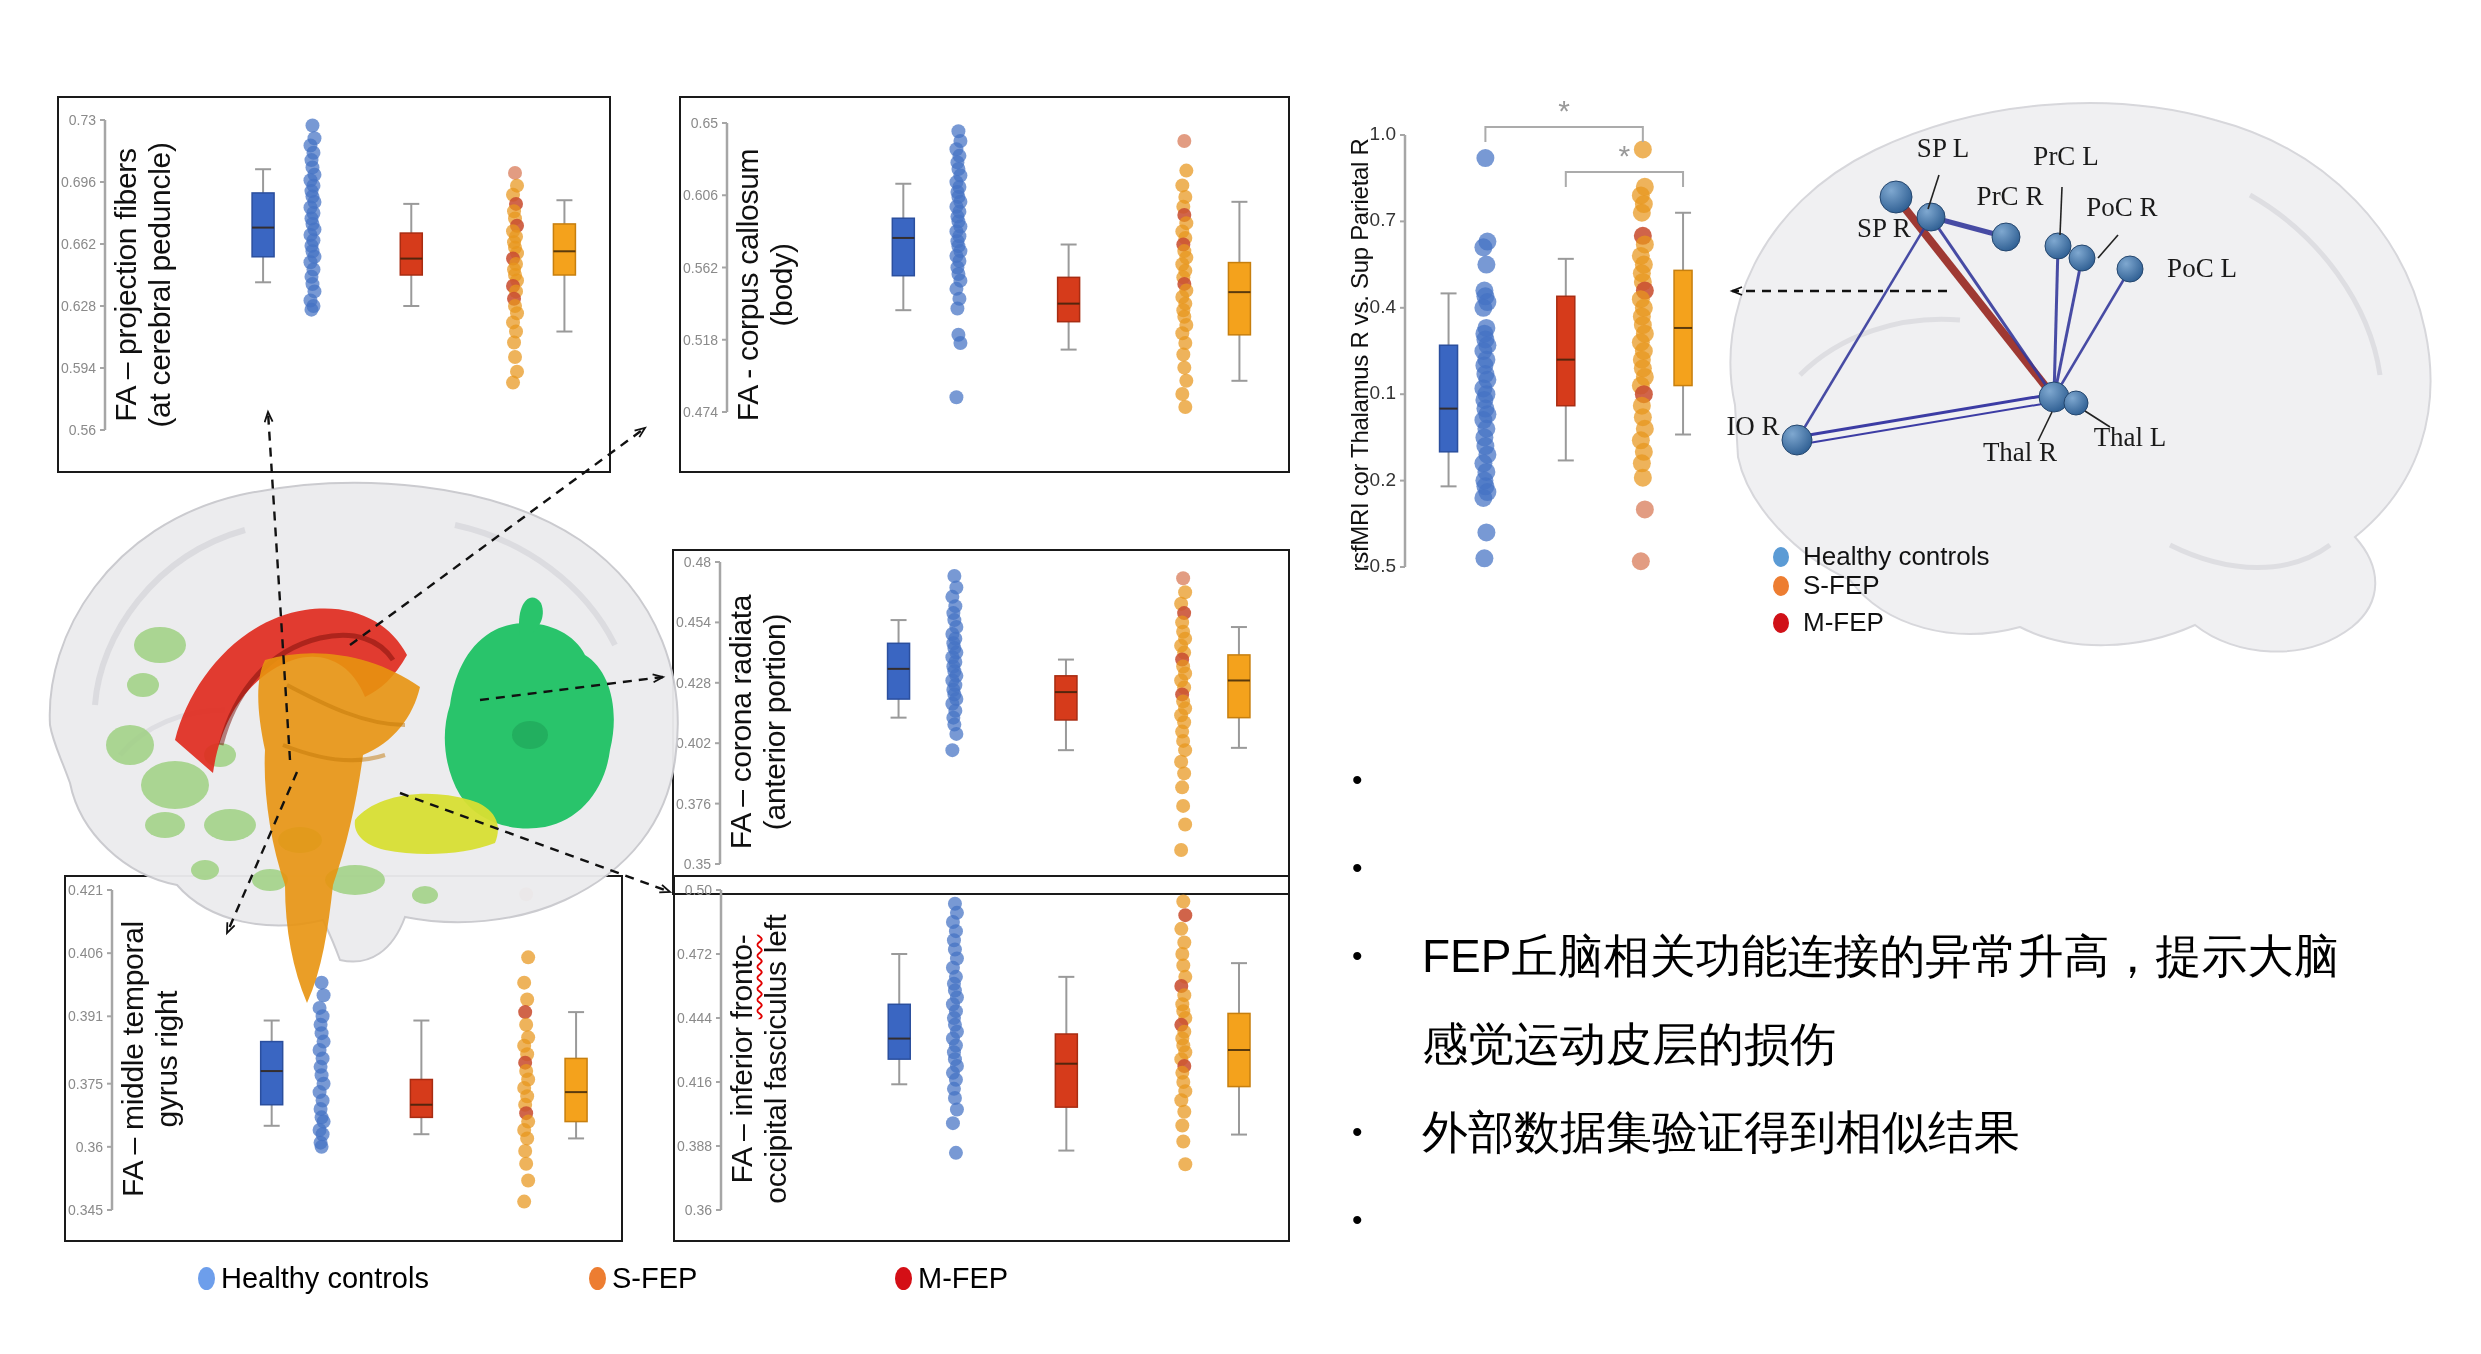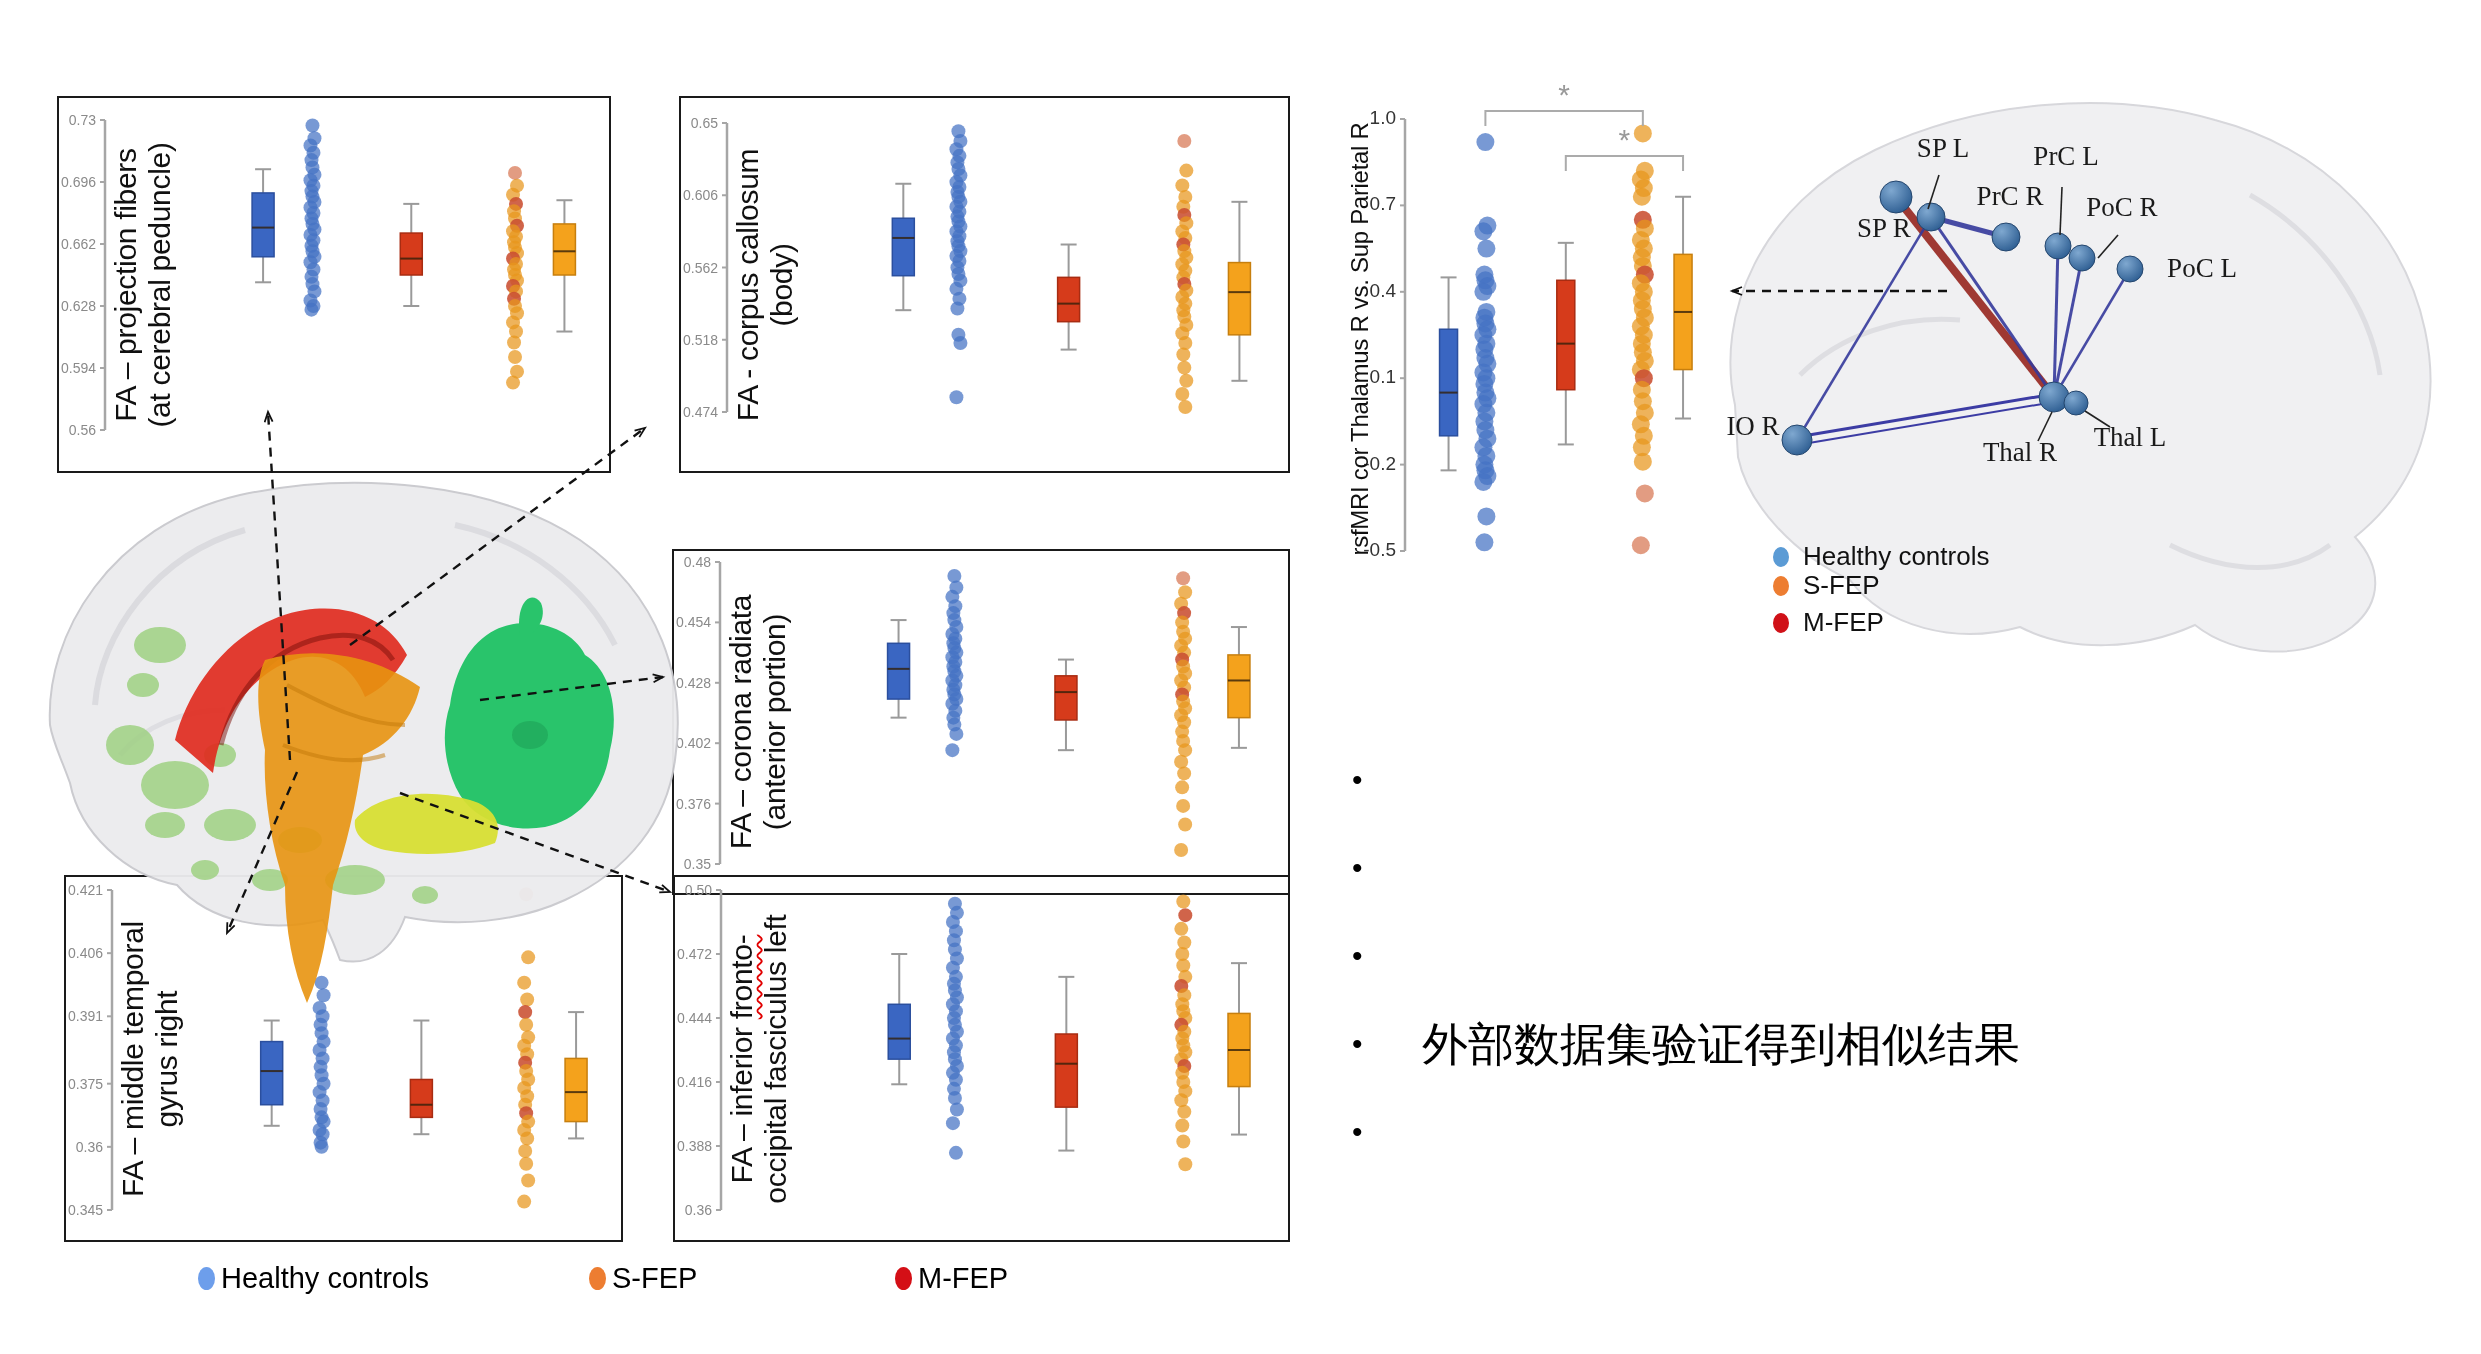--- a/index.html
+++ b/index.html
@@ -537,21 +537,21 @@
           <line x1="566.01" y1="88.14285714285708" x2="566.01" y2="138.4285714285714" stroke="#9a9a9a" stroke-width="2"></line>
           <line x1="566.01" y1="211.57142857142858" x2="566.01" y2="259.57142857142856" stroke="#9a9a9a" stroke-width="2"></line>
           <line x1="558.01" y1="88.14285714285708" x2="574.01" y2="88.14285714285708" stroke="#9a9a9a" stroke-width="2"></line>
           <line x1="558.01" y1="259.57142857142856" x2="574.01" y2="259.57142857142856" stroke="#9a9a9a" stroke-width="2"></line>
           <rect x="555.01" y="138.4285714285714" width="22" height="73.1428571428572" fill="#F4A21C" stroke="#C77F0E" stroke-width="1.5"></rect>
           <line x1="555.01" y1="175" x2="577.01" y2="175" stroke="#33200a" stroke-opacity="0.8" stroke-width="2"></line>
         </g>
       </svg>
       <div class="vtitle" style="left: 86px;">FA – inferior <span class="squig">fronto-</span><br>occipital fasciculus left</div>
     </div>
-  <div class="plot" style="left: 1320px; top: 74px; width: 440px; height: 530px;">
+  <div class="plot" style="left: 1320px; top: 90px; width: 440px; height: 530px;">
       <svg width="440" height="530">
         <line x1="85" y1="45" x2="85" y2="477" stroke="#A6A6A6" stroke-width="2.5"></line>
         <g>
           <line x1="80" y1="45" x2="85" y2="45" stroke="#A6A6A6" stroke-width="2"></line>
           <text x="76" y="50" text-anchor="end" font-size="19" fill="#333333">1.0</text>
           <line x1="80" y1="131.40000000000003" x2="85" y2="131.40000000000003" stroke="#A6A6A6" stroke-width="2"></line>
           <text x="76" y="136.40000000000003" text-anchor="end" font-size="19" fill="#333333">0.7</text>
           <line x1="80" y1="217.79999999999998" x2="85" y2="217.79999999999998" stroke="#A6A6A6" stroke-width="2"></line>
           <text x="76" y="222.79999999999998" text-anchor="end" font-size="19" fill="#333333">0.4</text>
           <line x1="80" y1="304.2" x2="85" y2="304.2" stroke="#A6A6A6" stroke-width="2"></line>
@@ -785,20 +785,21 @@
 
   <div class="bullets" id="bullets-host">
       <div class="bullet-item">
         <span class="bullet-dot">•</span>
       </div>
       <div class="bullet-item">
         <span class="bullet-dot">•</span>
       </div>
       <div class="bullet-item">
         <span class="bullet-dot">•</span>
+        <span>FEP丘脑相关功能连接的异常升高，提示大脑<br>感觉运动皮层的损伤</span>
       </div>
       <div class="bullet-item">
         <span class="bullet-dot">•</span>
         <span>外部数据集验证得到相似结果</span>
       </div>
       <div class="bullet-item">
         <span class="bullet-dot">•</span>
       </div>
     </div>
 

